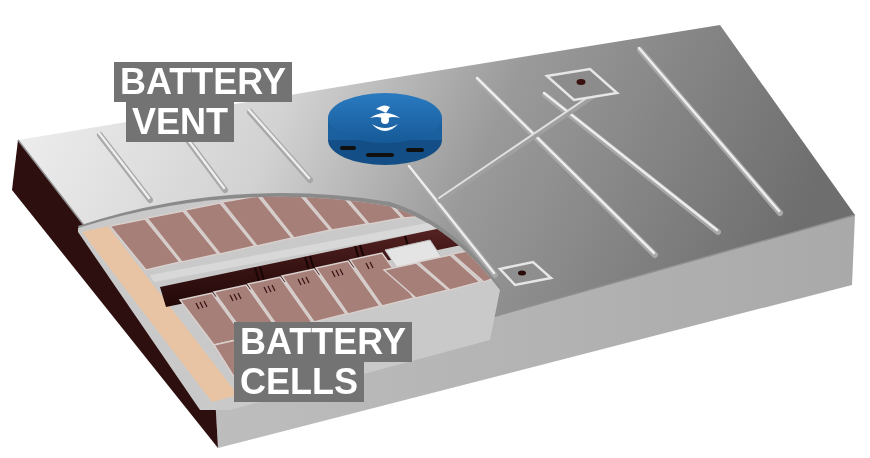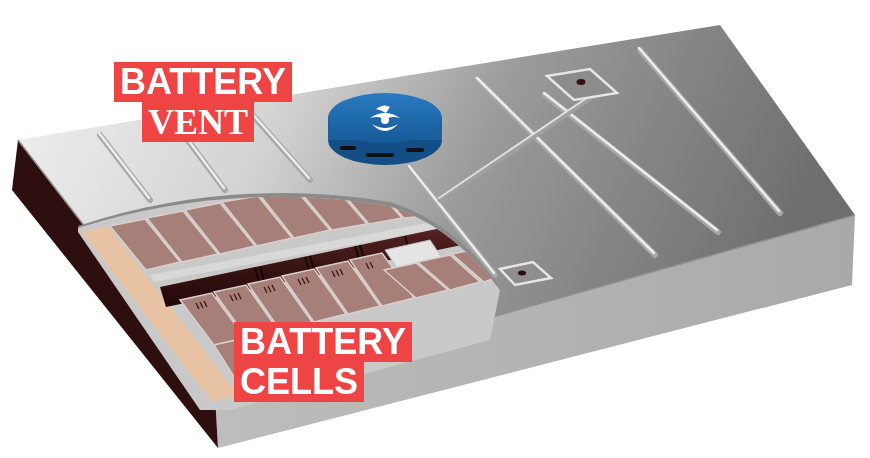--- a/index.html
+++ b/index.html
@@ -1,22 +1,22 @@
 <!DOCTYPE html>
 <html><head>
 <meta charset="utf-8">
 <style>
   html,body{margin:0;padding:0;background:#ffffff;}
   body{width:870px;height:458px;overflow:hidden;position:relative;font-family:"Liberation Sans",sans-serif;}
   #stage{position:absolute;left:0;top:0;width:870px;height:458px;}
   .label{position:absolute;color:#ffffff;font-weight:bold;font-family:"Liberation Sans",sans-serif;font-size:36px;line-height:36px;letter-spacing:0px;}
-  .label span{display:block;background:#ef4444;width:max-content;padding:2px 6px 2px 6px;}
+  .label span{display:block;background:#737373;width:max-content;padding:2px 6px 2px 6px;}
   #vent-label{left:114px;top:62px;}
   #vent-label .l1{margin-left:0;}
-  #vent-label .l2{margin-left:28px;font-family:Liberation Serif, serif;}
+  #vent-label .l2{margin-left:12px;}
   #cells-label{left:234px;top:322px;}
   #cells-label .l2{}
 </style>
 </head>
 <body>
 
 <svg id="stage" viewBox="0 0 870 458" xmlns="http://www.w3.org/2000/svg">
   <defs>
     <linearGradient id="lidGrad" x1="0" y1="0" x2="1" y2="0.2">
       <stop offset="0" stop-color="#f2f2f2"></stop>

